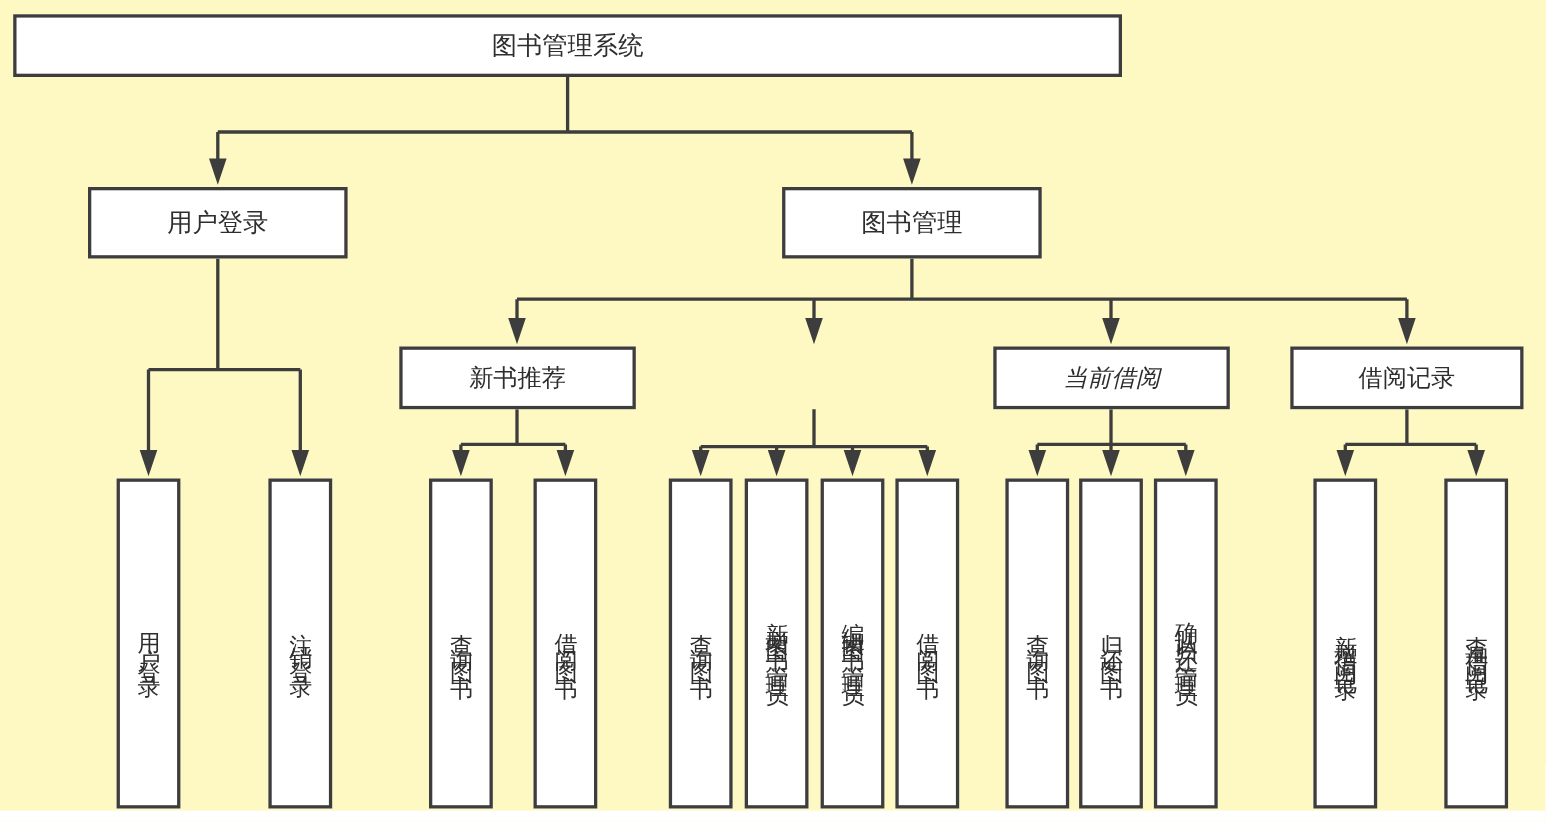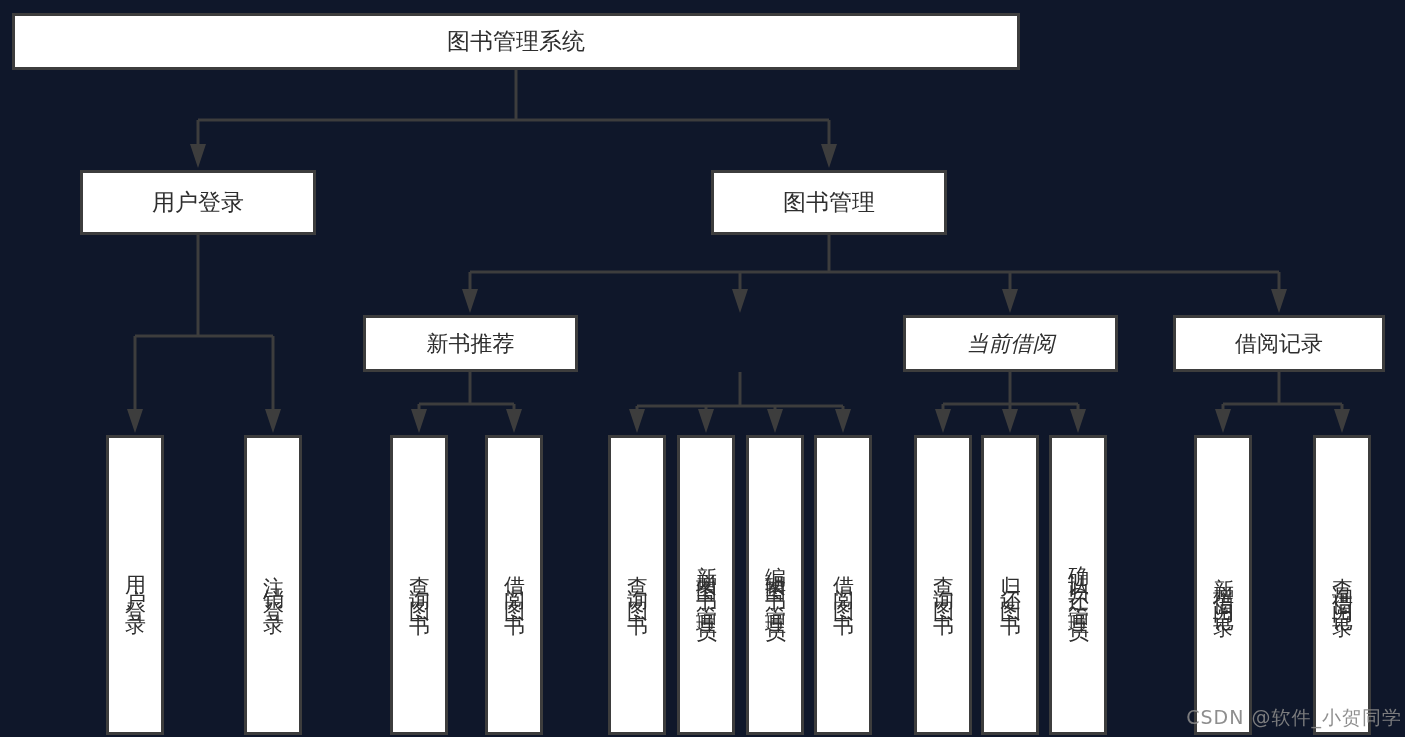--- a/index.html
+++ b/index.html
@@ -8,21 +8,21 @@
     background: #ffffff;
   }
   body {
     font-family: "DejaVu Sans", sans-serif;
     color: #2e2e2e;
   }
   .stage {
     position: relative;
     width: 1405px;
     height: 737px;
-    background: #0f172a;
+    background: #fef9c3;
     overflow: hidden;
   }
   .wires {
     position: absolute;
     left: 0;
     top: 0;
     pointer-events: none;
   }
   .hbox {
     position: absolute;
@@ -165,15 +165,14 @@
     <span class="vtext ls-tight">确认归还（管理员）</span>
   </div>
 
   <div class="vbox" style="left:1194px;">
     <span class="vtext ls-medium">新增借阅记录</span>
   </div>
   <div class="vbox" style="left:1313px;">
     <span class="vtext ls-medium">查询借阅记录</span>
   </div>
 
-  <div class="watermark">CSDN @软件_小贺同学</div>
 
 </div>
 
 </body></html>

